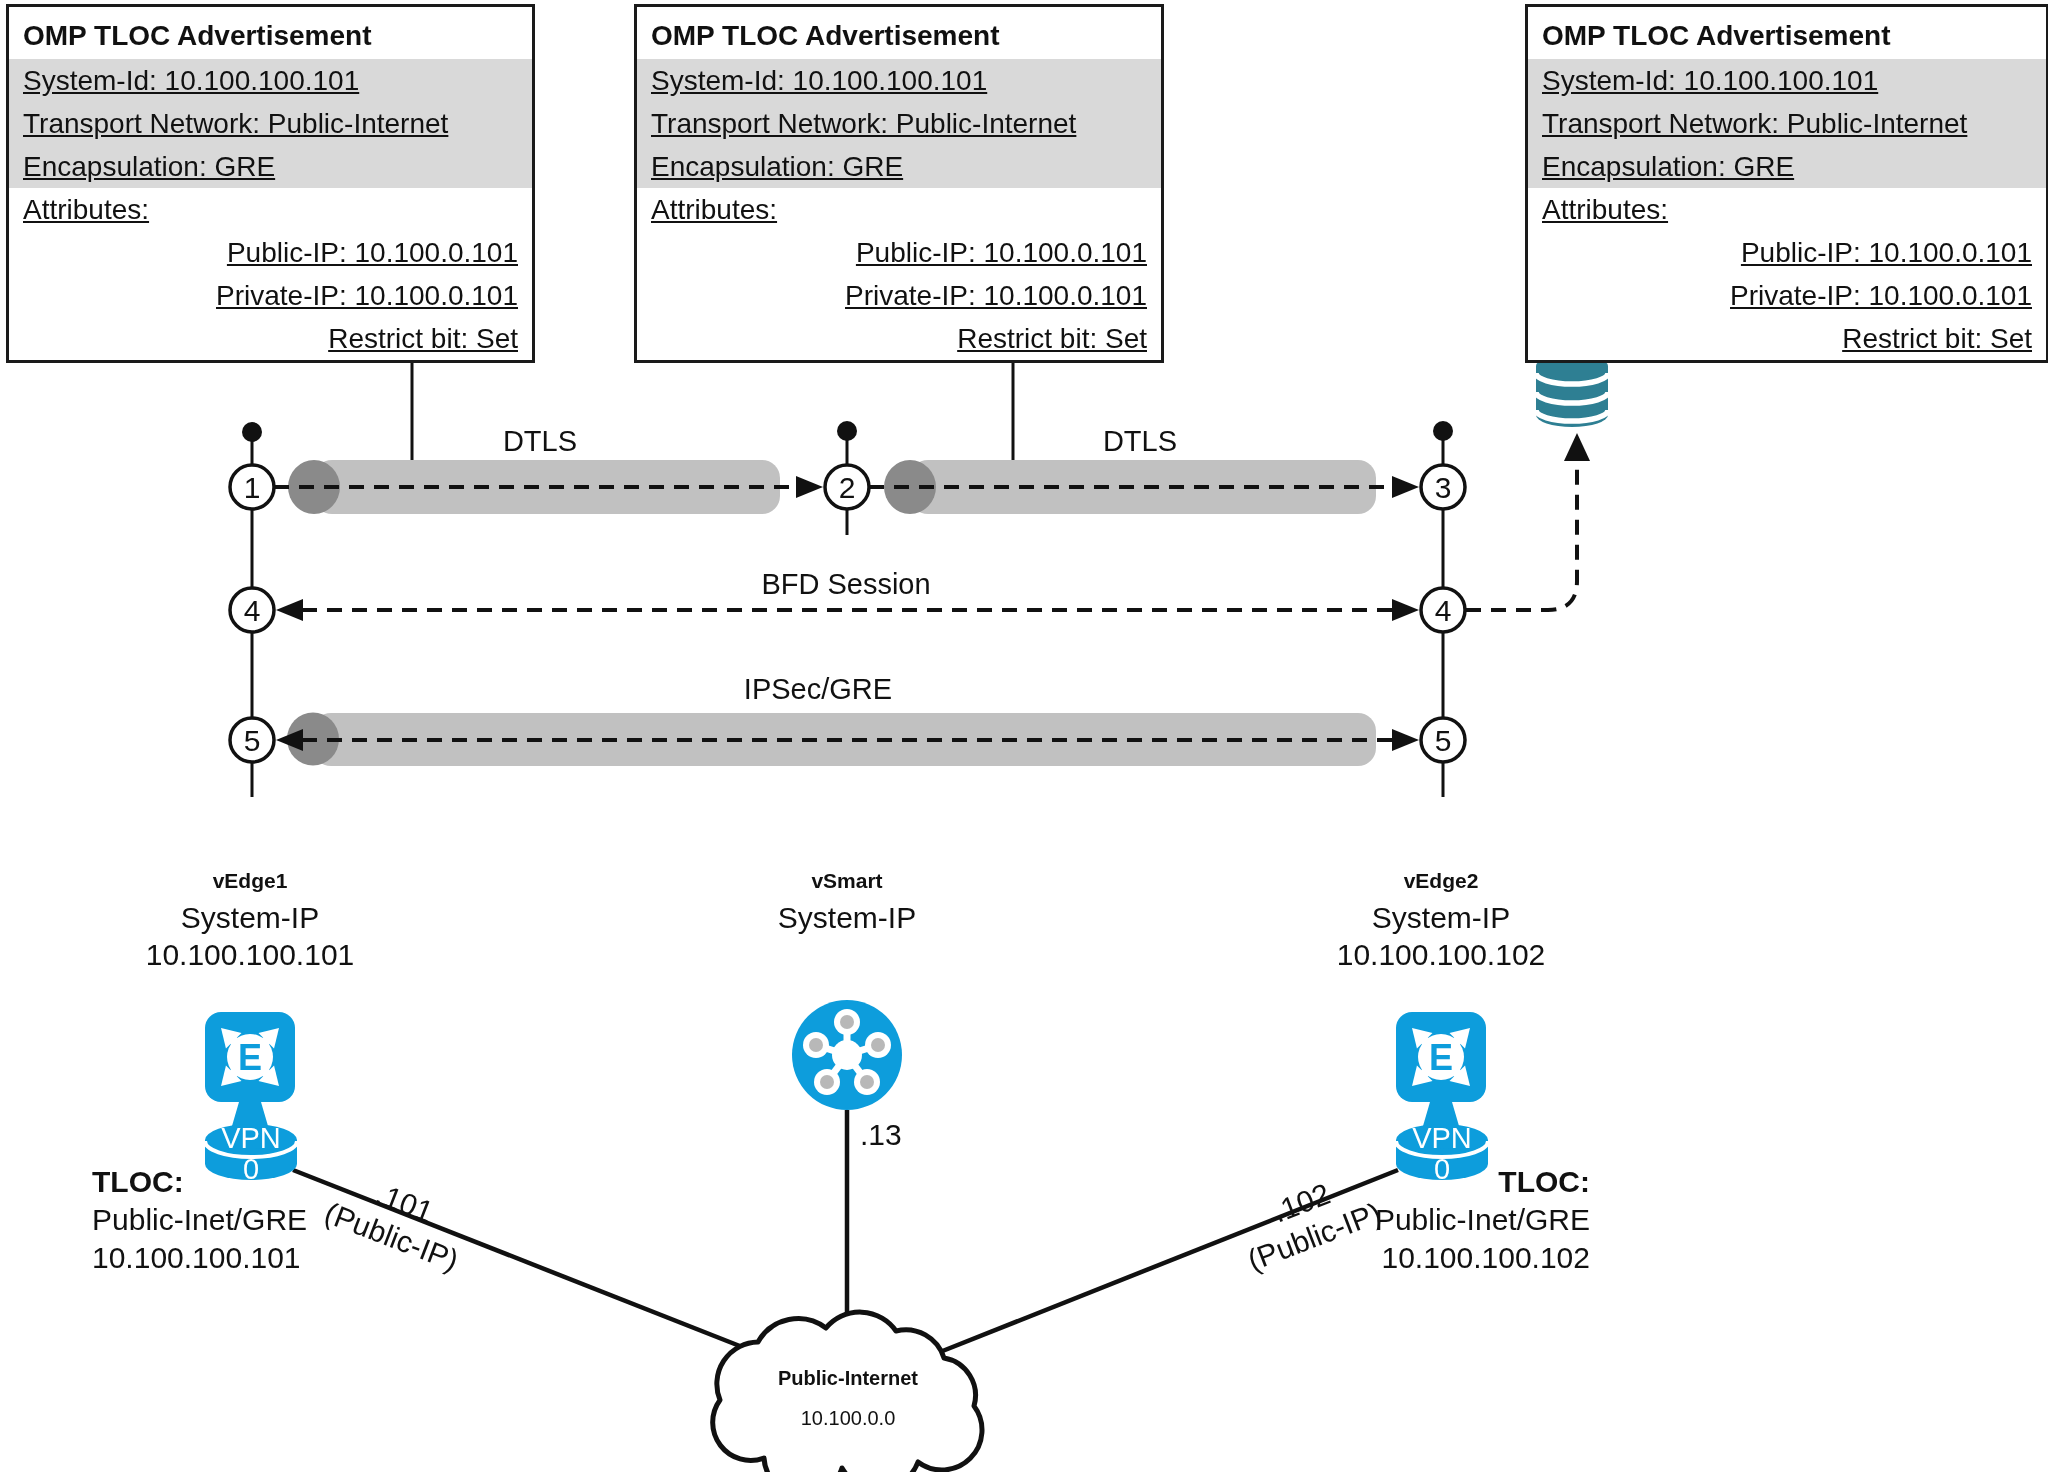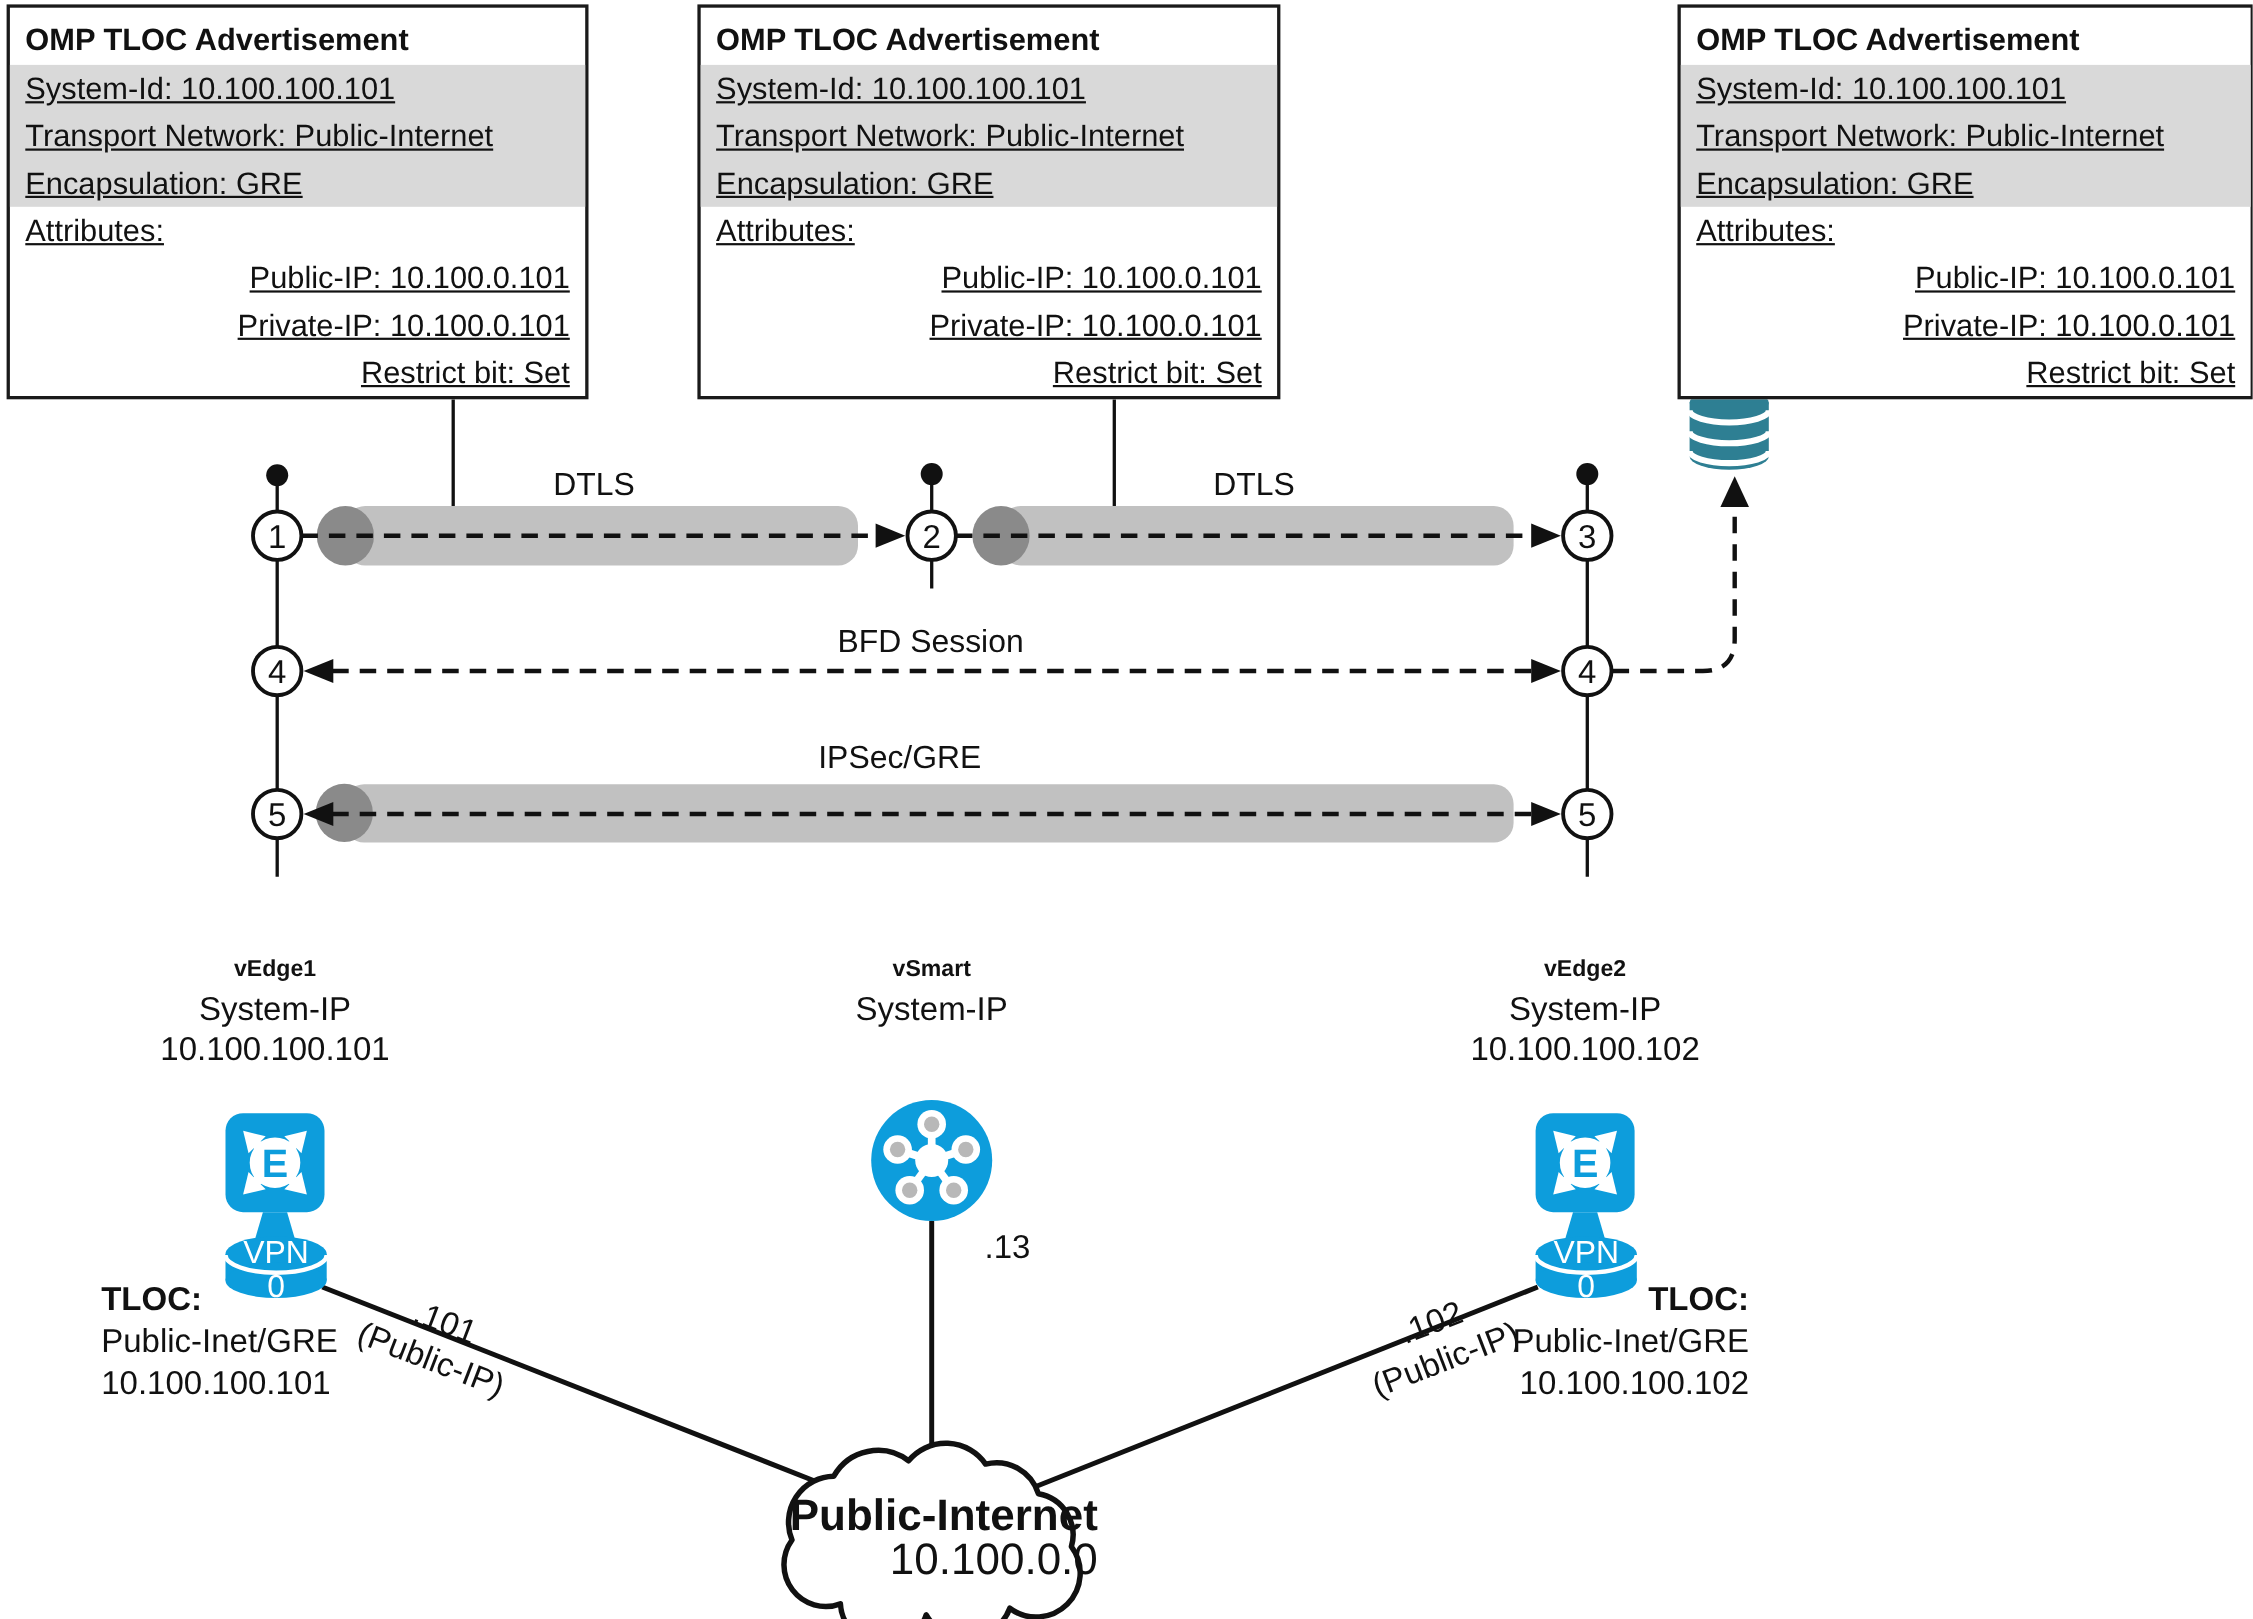--- a/index.html
+++ b/index.html
@@ -21,34 +21,34 @@
   .tun-cap{fill:var(--tunnel-cap);}
   .arrow{fill:var(--line-black);}
   .blue{fill:var(--device-blue);}
   .teal{fill:var(--database-teal);}
   .wht{fill:#fff;}
   .wln{stroke:#fff;fill:none;}
   .icon-txt{font-family:"Liberation Sans",sans-serif;fill:#fff;text-anchor:middle;}
   .e-txt{font-family:"Liberation Sans",sans-serif;fill:var(--device-blue);text-anchor:middle;font-weight:700;}
   .cloud{fill:#fff;stroke:var(--line-black);stroke-width:5;stroke-linejoin:round;}
   
-  .abs{position:absolute;margin-left:35px;}
+  .abs{position:absolute;}
   .box{position:absolute;top:4px;background:#fff;border:3px solid #1a1a1a;
        font-size:28px;padding-top:6px;}
   .box-title{font-weight:700;line-height:46px;height:46px;padding:0 14px;white-space:nowrap;}
   .box-shade{background:var(--shaded-row);}
   .box-line{line-height:43px;height:43px;padding:0 14px;white-space:nowrap;text-decoration:underline;}
   .box-line.indent{padding-left:32px;text-align:right;}
   .lbl{position:absolute;font-size:29px;text-align:center;white-space:nowrap;}
   .dev{position:absolute;width:380px;text-align:center;font-size:30px;line-height:37px;}
   .dev .nm{font-weight:700;font-size:21px;}
   .tloc{position:absolute;font-size:30px;line-height:38px;white-space:nowrap;}
   .tloc .nm{font-weight:700;}
   .rot{position:absolute;width:300px;text-align:center;font-size:30px;line-height:36px;white-space:nowrap;}
-  .cloud-lbl{position:absolute;width:300px;text-align:right;font-size:40px;line-height:40px;}
+  .cloud-lbl{position:absolute;width:300px;text-align:center;font-size:20px;line-height:40px;}
   .cloud-lbl .nm{font-weight:700;}
 </style>
 </head>
 <body>
 
 <div id="canvas">
 
 <svg width="2048" height="1472" viewBox="0 0 2048 1472">
 
   <g>

